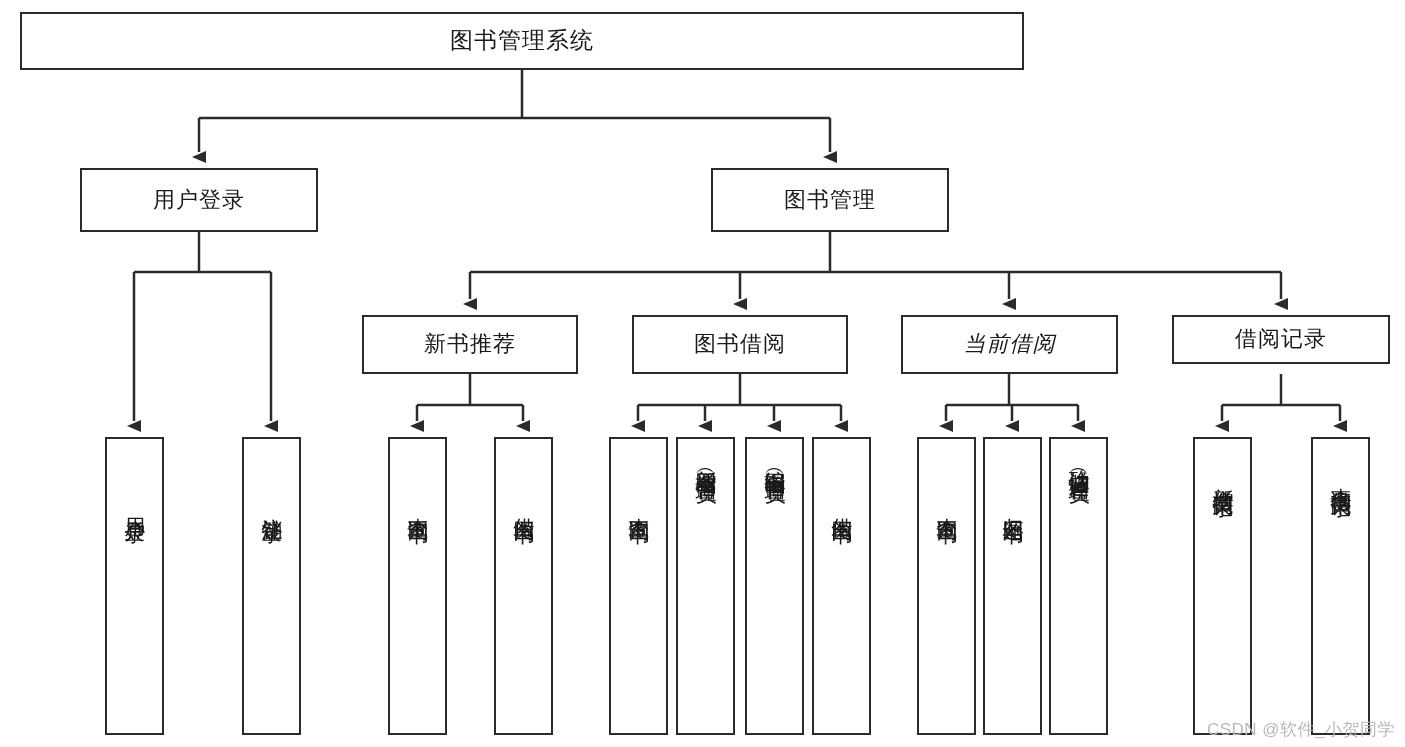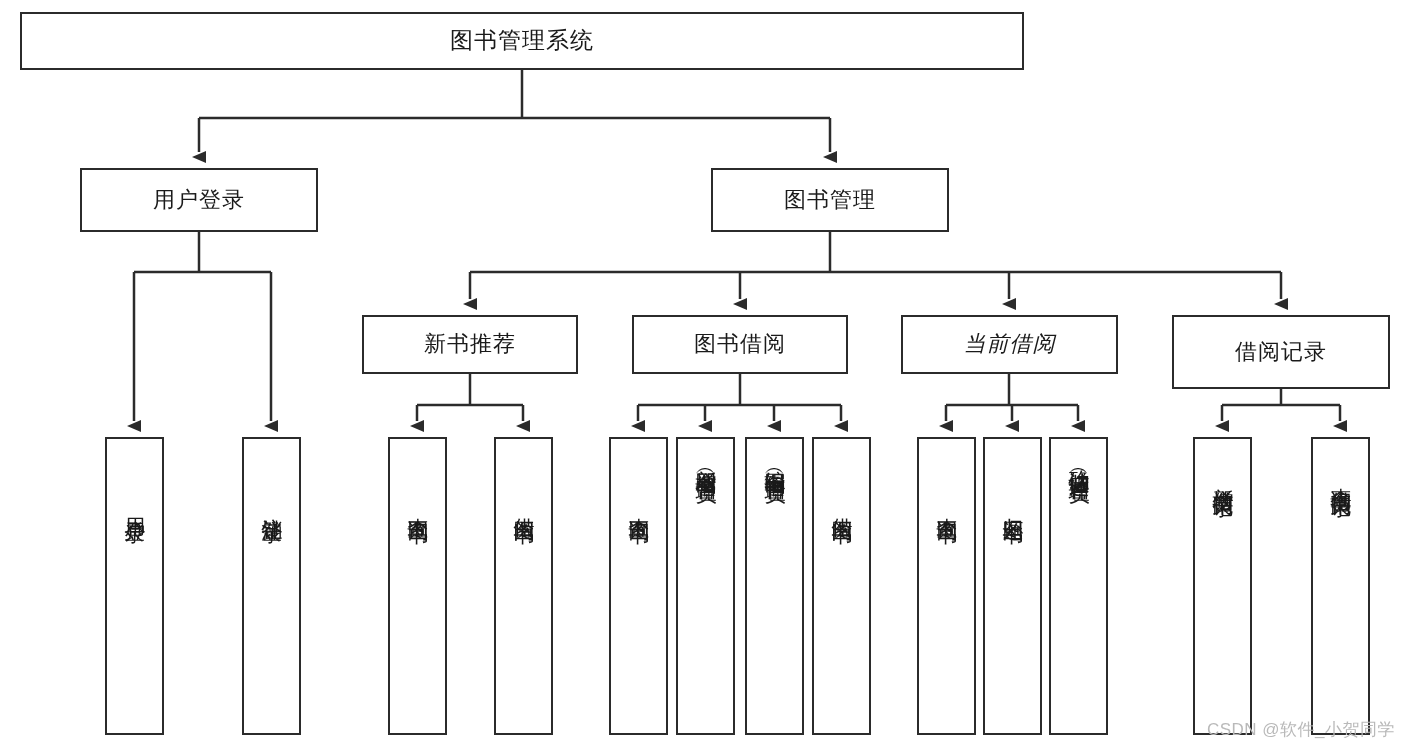--- a/index.html
+++ b/index.html
@@ -148,21 +148,21 @@
 
   <div class="node horiz" style="left:362px; top:315px; width:216px; height:59px;">
     <span>新书推荐</span>
   </div>
   <div class="node horiz" style="left:632px; top:315px; width:216px; height:59px;">
     <span>图书借阅</span>
   </div>
   <div class="node horiz" style="left:901px; top:315px; width:217px; height:59px;font-style:italic;">
     <span>当前借阅</span>
   </div>
-  <div class="node horiz" style="left:1172px; top:315px; width:218px; height:74px;font-family:Liberation Serif, serif;">
+  <div class="node horiz" style="left:1172px; top:315px; width:218px; height:49px;font-family:Liberation Serif, serif;">
     <span>借阅记录</span>
   </div>
 
   <div class="node leaf leaf-short" style="left:105px; top:437px; width:59px; height:298px;">
     <span class="vtext">用户登录</span>
   </div>
   <div class="node leaf leaf-short" style="left:242px; top:437px; width:59px; height:298px;">
     <span class="vtext">注销登录</span>
   </div>
 

